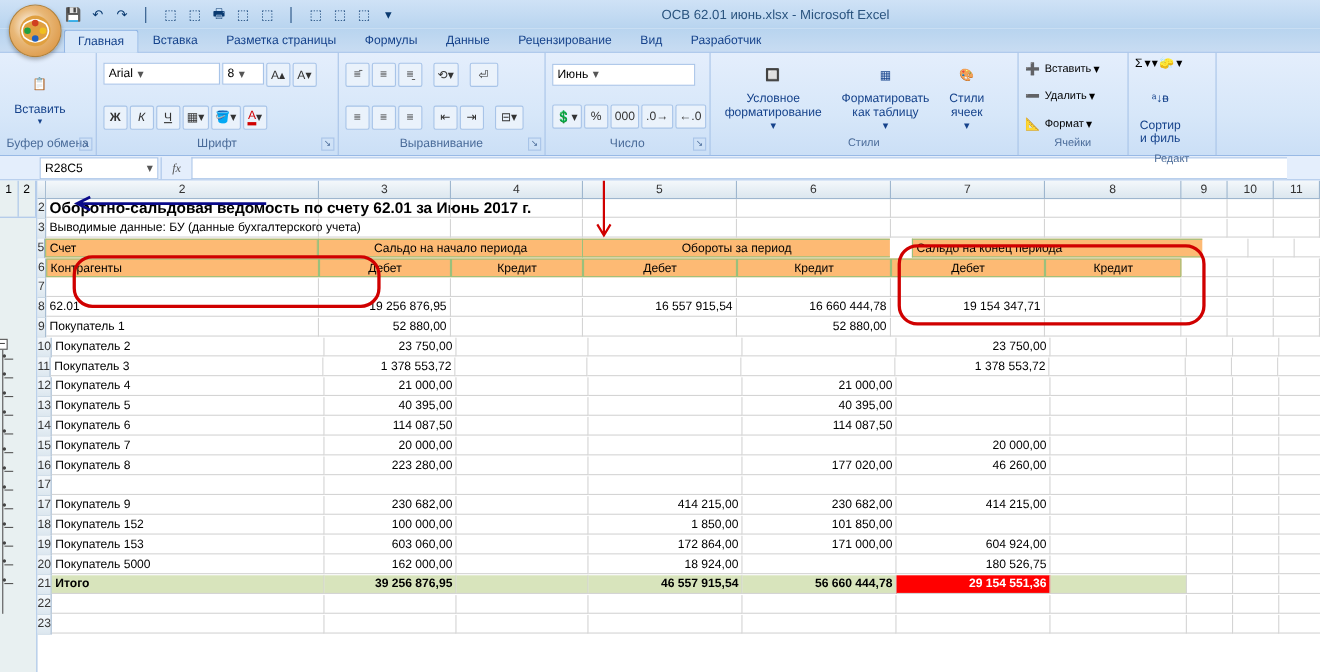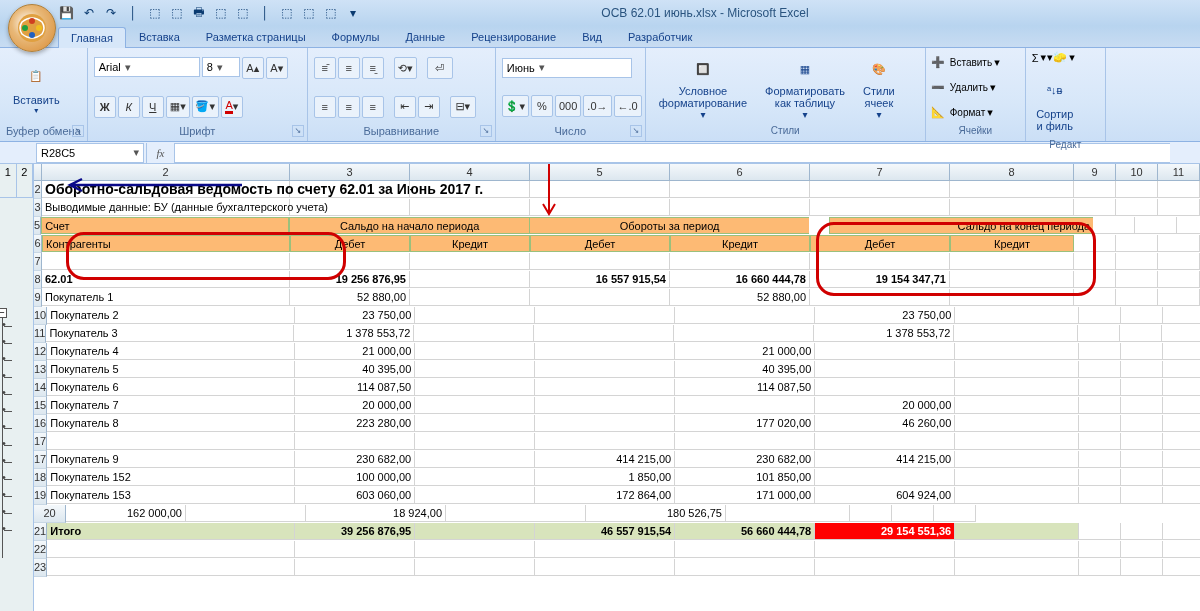--- a/index.html
+++ b/index.html
@@ -52,21 +52,21 @@
 
 .grid { flex:1; overflow:hidden; }
 .colheads { height:17px; display:flex; background:linear-gradient(#f4f8fb,#dce7ef); border-bottom:1px solid #9eb6ce;}
 .colhead { border-right:1px solid #9eb6ce; text-align:center; font-size:11px; color:#333; line-height:17px;}
 .row-wrap{display:flex;}
 .rowhead { width:32px; text-align:center; background:linear-gradient(#f4f8fb,#dce7ef); border-right:1px solid #9eb6ce; border-bottom:1px solid #c8d7e4; font-size:11px; color:#333; line-height:17px;}
 .cellrow { display:flex; height:17px;}
 .cell { border-right:1px solid #d4d4d4; border-bottom:1px solid #d4d4d4; padding:0 3px; white-space:nowrap; overflow:hidden; font-size:11px; line-height:17px; color:#000;}
 .cell.r{text-align:right;}
 .cell.c{text-align:center;}
-.cell.b{font-weight:bold;}
+.cell.b{font-weight:normal;}
 .hdrcell{background:#fdba74;border:1px solid #9ac07c;color:#000;}
 .total{background:#d8e4bc;font-weight:bold;}
 .redcell{background:#ff0000;color:#fff;font-weight:bold;}
 .sheet-title{font-weight:bold;font-size:14px;}
 
 
 .anno { position:absolute; border:3px solid #d00000; border-radius:18px; pointer-events:none; z-index:5;}
 .anno-arrow { position:absolute; pointer-events:none; z-index:5;}
 .anno-arrow svg{overflow:visible;}
 
@@ -323,21 +323,21 @@
             <div class="cell w10"></div>
             <div class="cell w11"></div>
           </div>
         </div>
         <div class="row-wrap">
           <div class="rowhead">5</div>
           <div class="cellrow" style="flex: 1 1 0%;">
             <div class="cell w2 hdrcell">Счет</div>
             <div class="cell w3 hdrcell c" style="border-right: none; overflow: visible; text-align: center; width: 240px;">Сальдо на начало периода</div>
             <div class="cell w5 hdrcell c" style="border-right: none; overflow: visible; text-align: center; width: 280px;">Обороты за период</div>
-            <div class="cell w7 hdrcell c" style="border-right: none; overflow: visible; text-align: right; width: 264px; margin-left: 20px;">Сальдо на конец периода</div>
+            <div class="cell w7 hdrcell c" style="border-right: none; overflow: visible; text-align: left; width: 264px; margin-left: 20px;">Сальдо на конец периода</div>
             <div class="cell w9"></div>
             <div class="cell w10"></div>
             <div class="cell w11"></div>
           </div>
         </div>
         <div class="row-wrap">
           <div class="rowhead">6</div>
           <div class="cellrow" style="flex: 1 1 0%;">
             <div class="cell w2 hdrcell">Контрагенты</div>
             <div class="cell w3 hdrcell c">Дебет</div>
@@ -557,20 +557,21 @@
             <div class="cell w7 r">604 924,00</div>
             <div class="cell w8 r"></div>
             <div class="cell w9"></div>
             <div class="cell w10"></div>
             <div class="cell w11"></div>
           </div>
         </div>
         <div class="row-wrap">
           <div class="rowhead">20</div>
           <div class="cellrow" style="flex: 1 1 0%;">
+            <div class="cell w2">Покупатель 5000</div>
             <div class="cell w3 r">162 000,00</div>
             <div class="cell w4 r"></div>
             <div class="cell w5 r">18 924,00</div>
             <div class="cell w6 r"></div>
             <div class="cell w7 r">180 526,75</div>
             <div class="cell w8 r"></div>
             <div class="cell w9"></div>
             <div class="cell w10"></div>
             <div class="cell w11"></div>
           </div>

